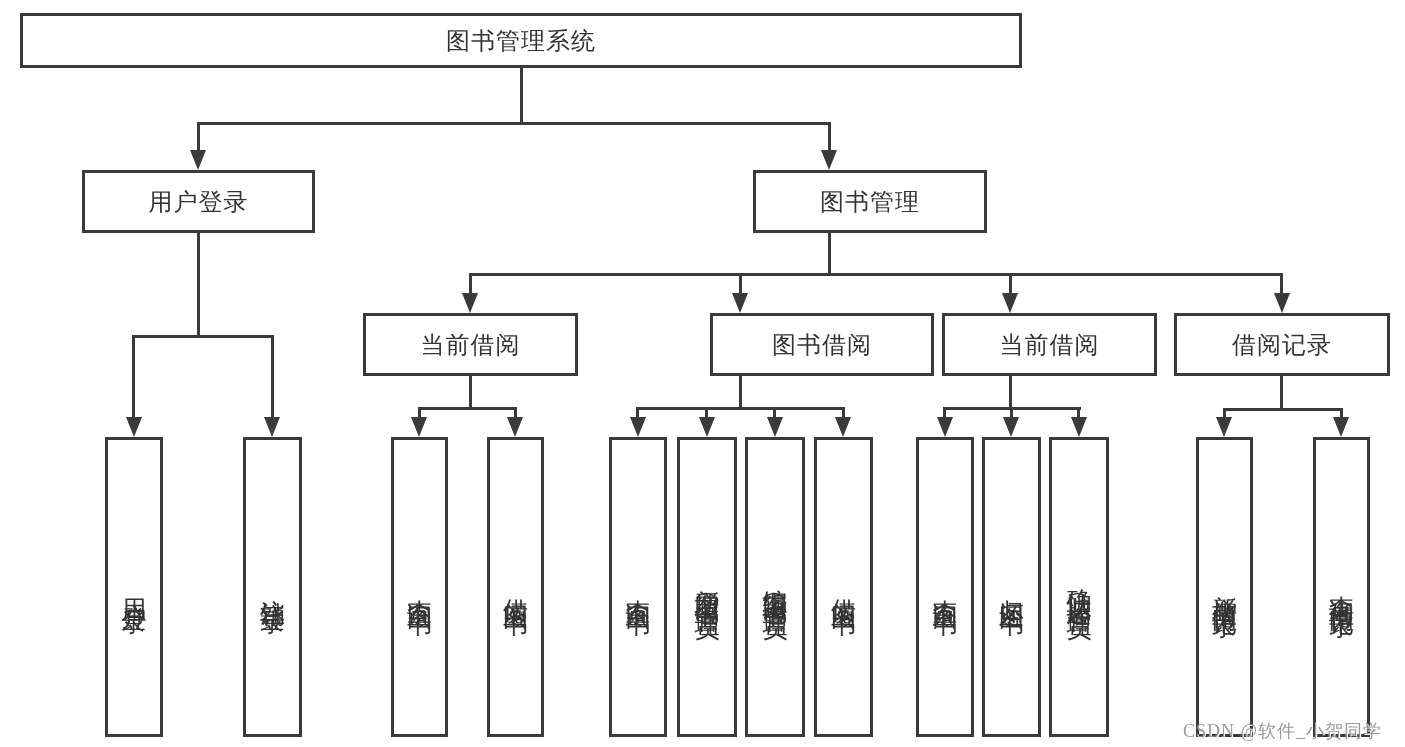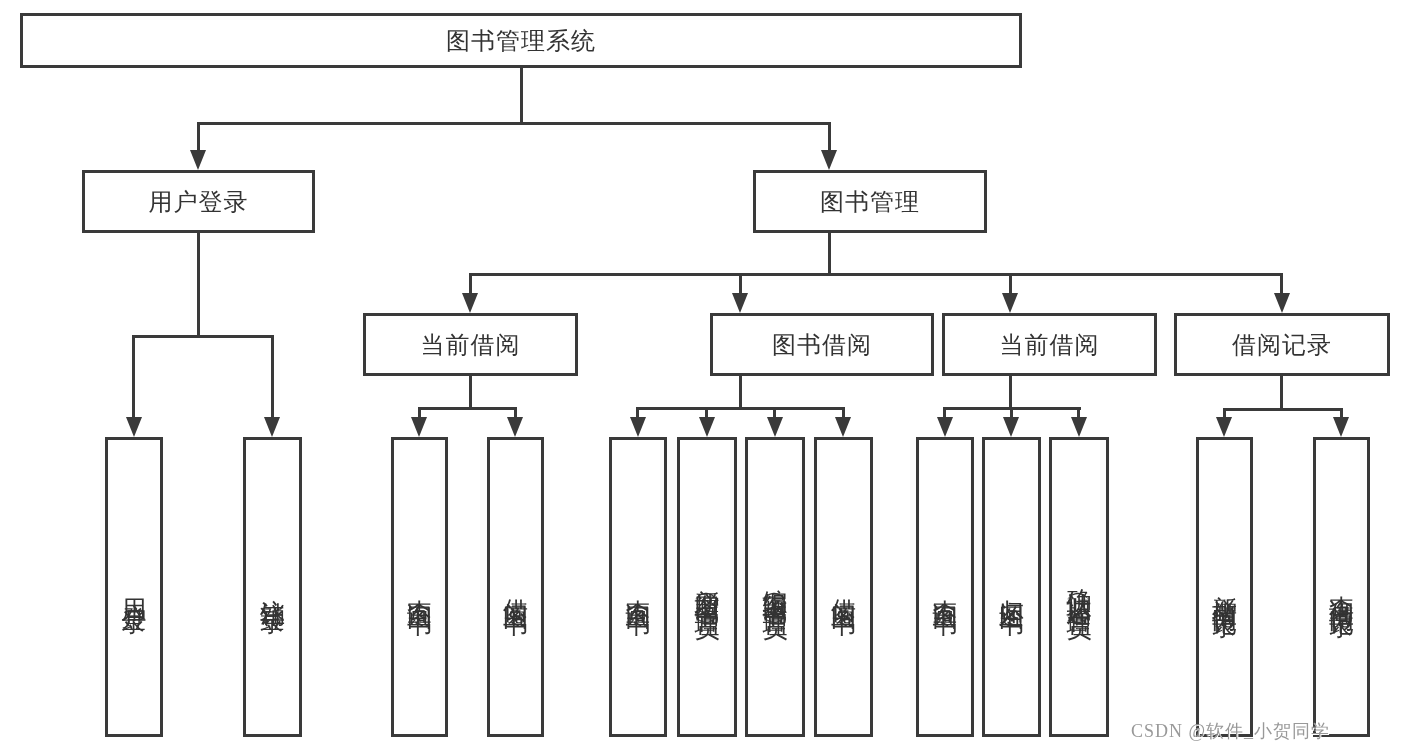--- a/index.html
+++ b/index.html
@@ -25,21 +25,21 @@
   }
   
   .ln{position:absolute;background:#3a3a3a;}
   
   .tri{
     position:absolute;width:0;height:0;
     border-left:8px solid transparent;border-right:8px solid transparent;
     border-top:20px solid #3a3a3a;
   }
   .watermark{
-    position:absolute;left:1131px;top:719px;font-size:18px;letter-spacing:1px;
+    position:absolute;left:1183px;top:719px;font-size:18px;letter-spacing:1px;
     color:#999999;text-shadow:1px 1px 0 #ffffff;z-index:5;white-space:nowrap;
   }
 </style>
 </head>
 <body>
 
 <div class="canvas">
 
   <div class="hnode" style="left:20px;top:13px;width:1002px;height:55px;">
     <span>图书管理系统</span>

